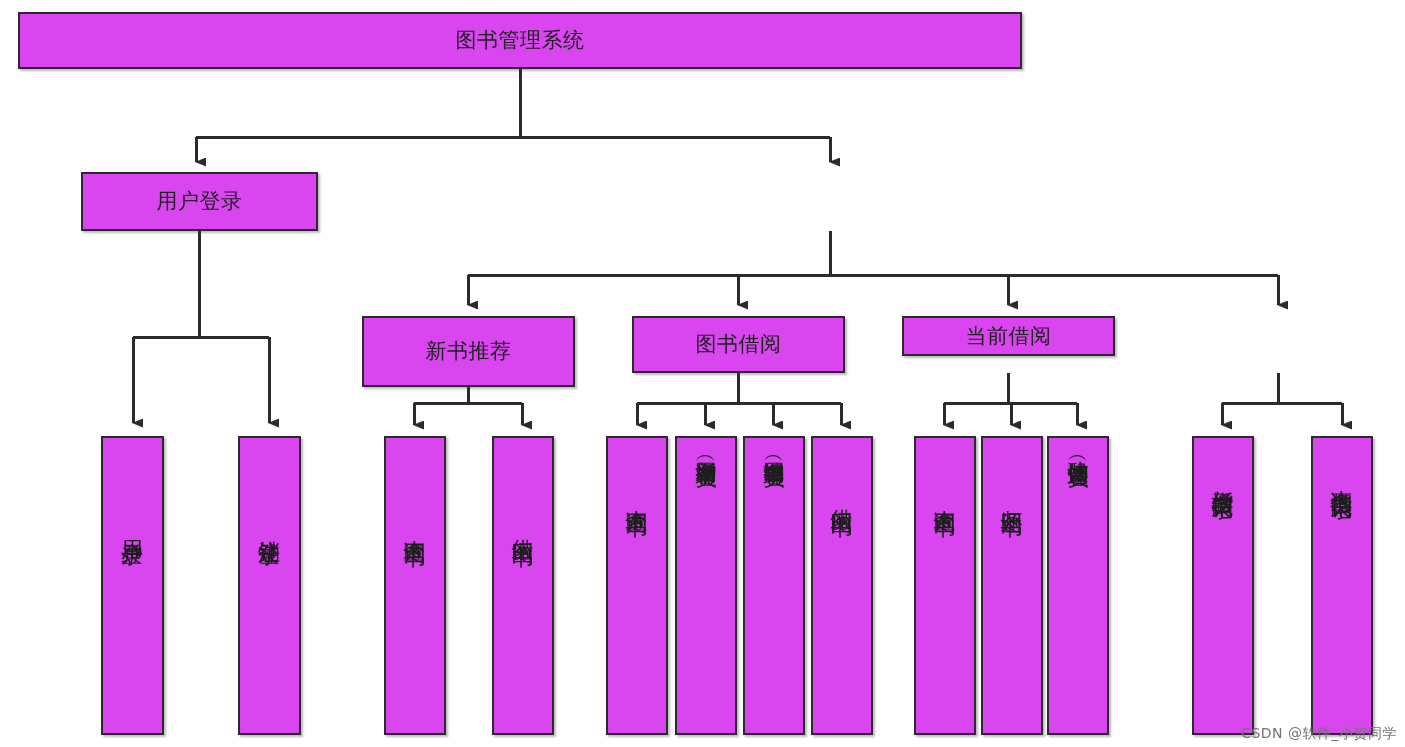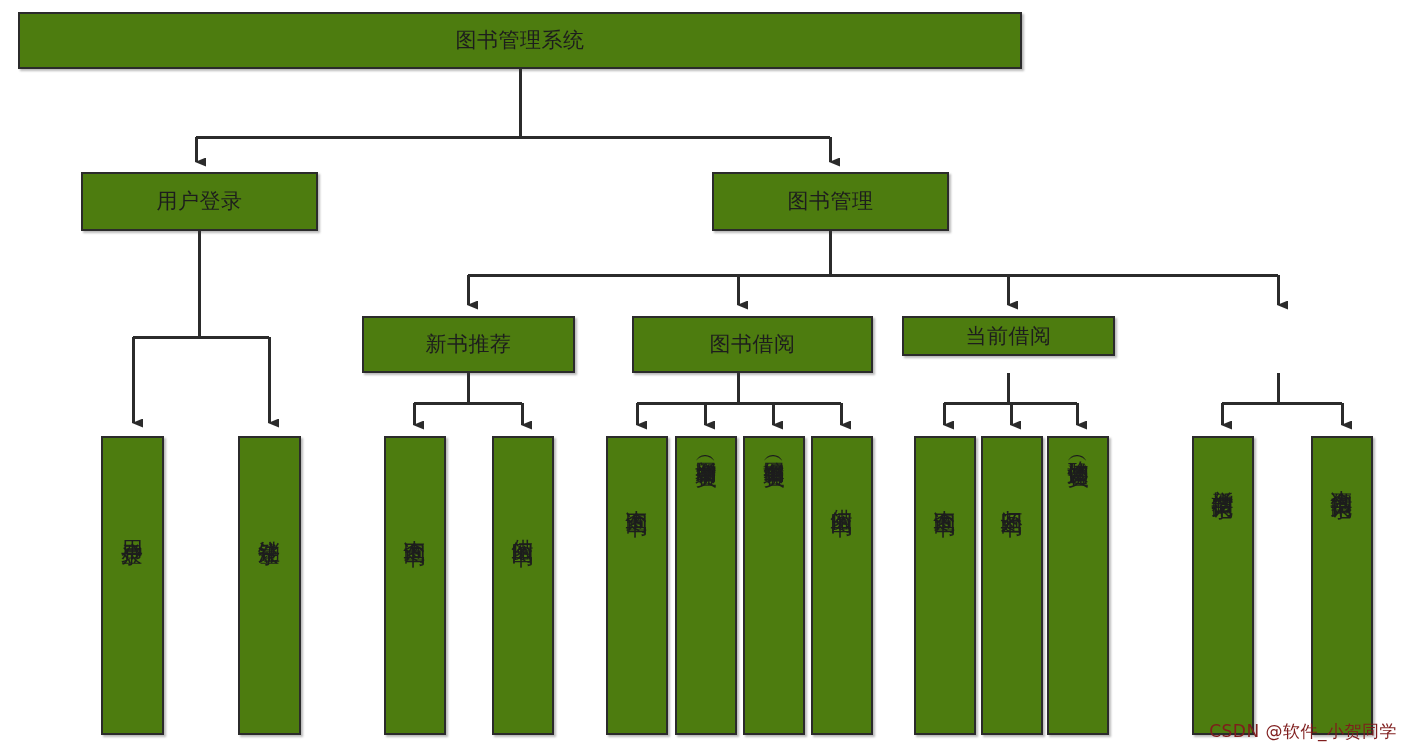--- a/index.html
+++ b/index.html
@@ -22,21 +22,21 @@
     position: absolute;
     left: 0;
     top: 0;
     width: 1405px;
     height: 747px;
     pointer-events: none;
   }
   .node {
     position: absolute;
     box-sizing: border-box;
-    background: #4d7c0f;
+    background: #d946ef;
     border: 2px solid #2b2b2b;
     box-shadow: 2px 2px 2px rgba(60,60,60,0.35);
     display: flex;
     align-items: center;
     justify-content: center;
     z-index: 2;
   }
   .node-label {
     color: #1d1d1d;
     font-size: 21px;
@@ -73,22 +73,22 @@
   .node.vert.mid2 .node-label {
     padding-top: 48px;
   }
   .node.vert.mid3 .node-label {
     padding-top: 28px;
   }
   #watermark {
     position: absolute;
     right: 8px;
     bottom: 4px;
-    font-size: 17px;
-    color: #7f1d1d;
+    font-size: 14px;
+    color: #737373;
     letter-spacing: 0.5px;
     z-index: 5;
     white-space: nowrap;
   }
 </style>
 </head>
 <body>
 
 <div id="diagram-canvas">
 
@@ -142,28 +142,25 @@
     </g>
   </svg>
 
   <div class="node horiz" style="left:18px; top:12px; width:1004px; height:57px;">
     <span class="node-label">图书管理系统</span>
   </div>
 
   <div class="node horiz" style="left:81px; top:172px; width:237px; height:59px;">
     <span class="node-label">用户登录</span>
   </div>
-  <div class="node horiz" style="left:712px; top:172px; width:237px; height:59px;">
-    <span class="node-label">图书管理</span>
-  </div>
-
-  <div class="node horiz" style="left:362px; top:316px; width:213px; height:57px;">
+
+  <div class="node horiz" style="left:362px; top:316px; width:213px; height:71px;">
     <span class="node-label">新书推荐</span>
   </div>
-  <div class="node horiz" style="left:632px; top:316px; width:241px; height:57px;">
+  <div class="node horiz" style="left:632px; top:316px; width:213px; height:57px;">
     <span class="node-label">图书借阅</span>
   </div>
   <div class="node horiz" style="left:902px; top:316px; width:213px; height:40px;">
     <span class="node-label">当前借阅</span>
   </div>
 
   <div class="node vert mid" style="left:101px; top:436px; width:63px; height:299px;">
     <span class="node-label">用户登录</span>
   </div>
   <div class="node vert mid" style="left:238px; top:436px; width:63px; height:299px;">

